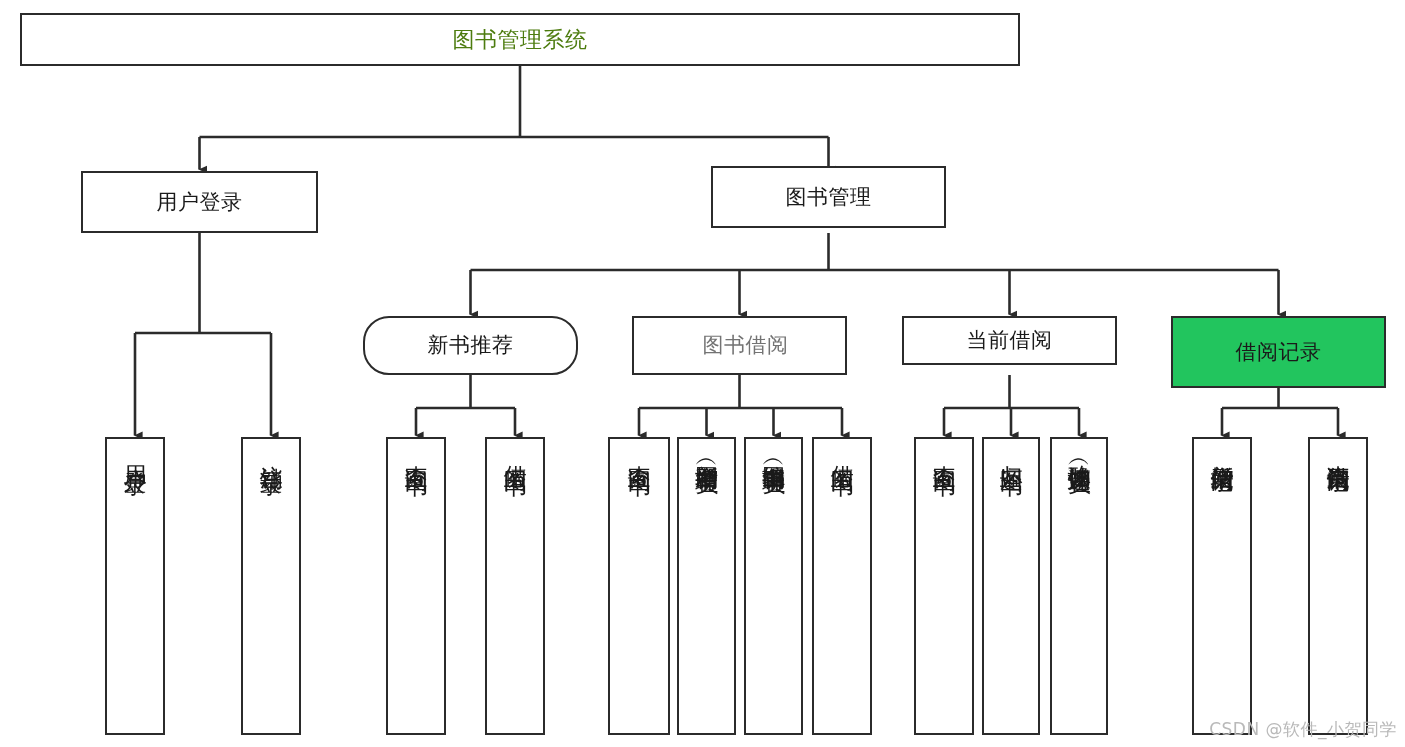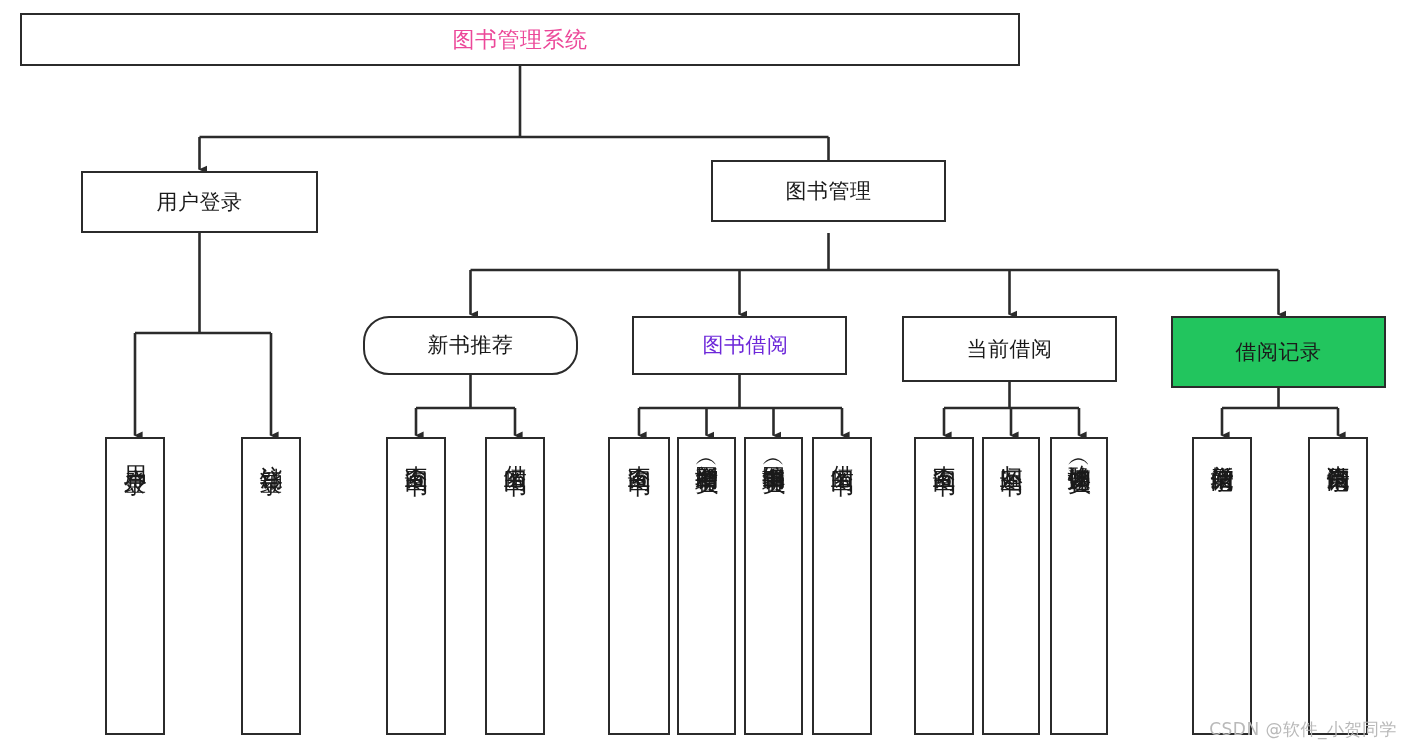--- a/index.html
+++ b/index.html
@@ -120,38 +120,38 @@
         <line x1="944" y1="408" x2="944" y2="435.5" marker-end="url(#arrowhead)"></line>
         <line x1="1011" y1="408" x2="1011" y2="435.5" marker-end="url(#arrowhead)"></line>
         <line x1="1079" y1="408" x2="1079" y2="435.5" marker-end="url(#arrowhead)"></line>
         <line x1="1278.5" y1="375" x2="1278.5" y2="408"></line>
         <line x1="1222" y1="408" x2="1338" y2="408"></line>
         <line x1="1222" y1="408" x2="1222" y2="435.5" marker-end="url(#arrowhead)"></line>
         <line x1="1338" y1="408" x2="1338" y2="435.5" marker-end="url(#arrowhead)"></line>
       </g>
   </svg>
 
-  <div class="node h root" style="left: 20px; top: 13px; width: 1000px; height: 53px; border-color: rgb(43, 43, 43); background: rgb(255, 255, 255); color: #ec4899; font-family: Liberation Serif, serif;">
+  <div class="node h root" style="left: 20px; top: 13px; width: 1000px; height: 53px; border-color: rgb(43, 43, 43); background: rgb(255, 255, 255); color: #4d7c0f; font-family: Liberation Serif, serif;">
     <span class="node-label">图书管理系统</span>
   </div>
 
   <div class="node h" style="left: 81px; top: 171px; width: 237px; height: 62px; border-color: rgb(43, 43, 43); background: rgb(255, 255, 255); color: rgb(26, 26, 26);">
     <span class="node-label">用户登录</span>
   </div>
-  <div class="node h" style="left: 711px; top: 160px; width: 235px; height: 62px; border-color: rgb(43, 43, 43); background: rgb(255, 255, 255); color: rgb(26, 26, 26);">
+  <div class="node h" style="left: 711px; top: 166px; width: 235px; height: 62px; border-color: rgb(43, 43, 43); background: rgb(255, 255, 255); color: rgb(26, 26, 26);">
     <span class="node-label">图书管理</span>
   </div>
 
   <div class="node h" style="left: 363px; top: 316px; width: 215px; height: 59px; border-color: rgb(43, 43, 43); background: rgb(255, 255, 255); color: rgb(26, 26, 26); border-radius: 26px;">
     <span class="node-label">新书推荐</span>
   </div>
-  <div class="node h" style="left: 632px; top: 316px; width: 215px; height: 59px; border-color: rgb(43, 43, 43); background: rgb(255, 255, 255); color: #6d28d9; padding-left: 12px;">
+  <div class="node h" style="left: 632px; top: 316px; width: 215px; height: 59px; border-color: rgb(43, 43, 43); background: rgb(255, 255, 255); color: #737373; padding-left: 12px;">
     <span class="node-label">图书借阅</span>
   </div>
-  <div class="node h" style="left: 902px; top: 316px; width: 215px; height: 66px; border-color: rgb(43, 43, 43); background: rgb(255, 255, 255); color: rgb(26, 26, 26);">
+  <div class="node h" style="left: 902px; top: 316px; width: 215px; height: 49px; border-color: rgb(43, 43, 43); background: rgb(255, 255, 255); color: rgb(26, 26, 26);">
     <span class="node-label">当前借阅</span>
   </div>
   <div class="node h" style="left: 1171px; top: 316px; width: 215px; height: 72px; border-color: rgb(43, 43, 43); background: #22c55e; color: rgb(26, 26, 26);">
     <span class="node-label">借阅记录</span>
   </div>
 
   <div class="node v" style="left: 105px; top: 437px; width: 60px; height: 298px; border-color: rgb(43, 43, 43); background: rgb(255, 255, 255); color: rgb(26, 26, 26);">
     <span class="node-label">用户登录</span>
   </div>
   <div class="node v" style="left: 241px; top: 437px; width: 60px; height: 298px; border-color: rgb(43, 43, 43); background: rgb(255, 255, 255); color: rgb(26, 26, 26);">

